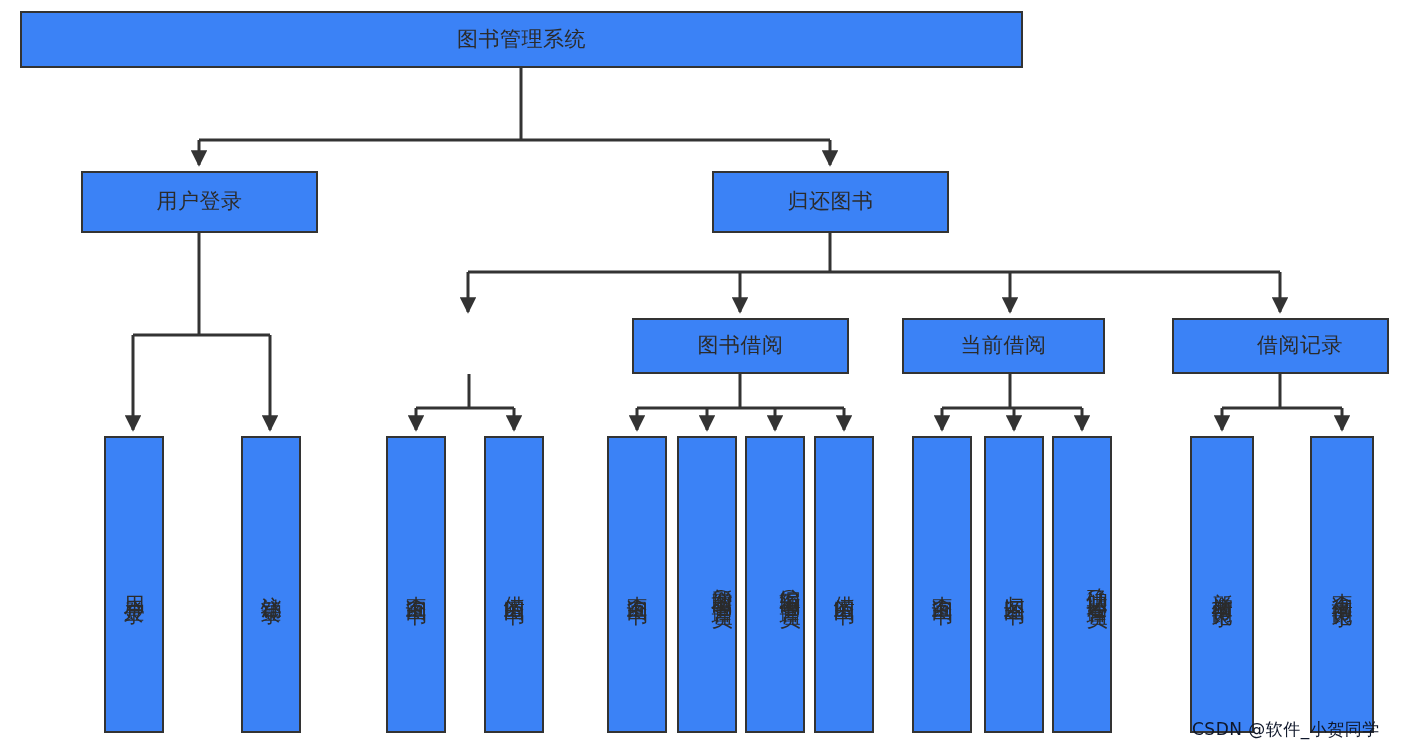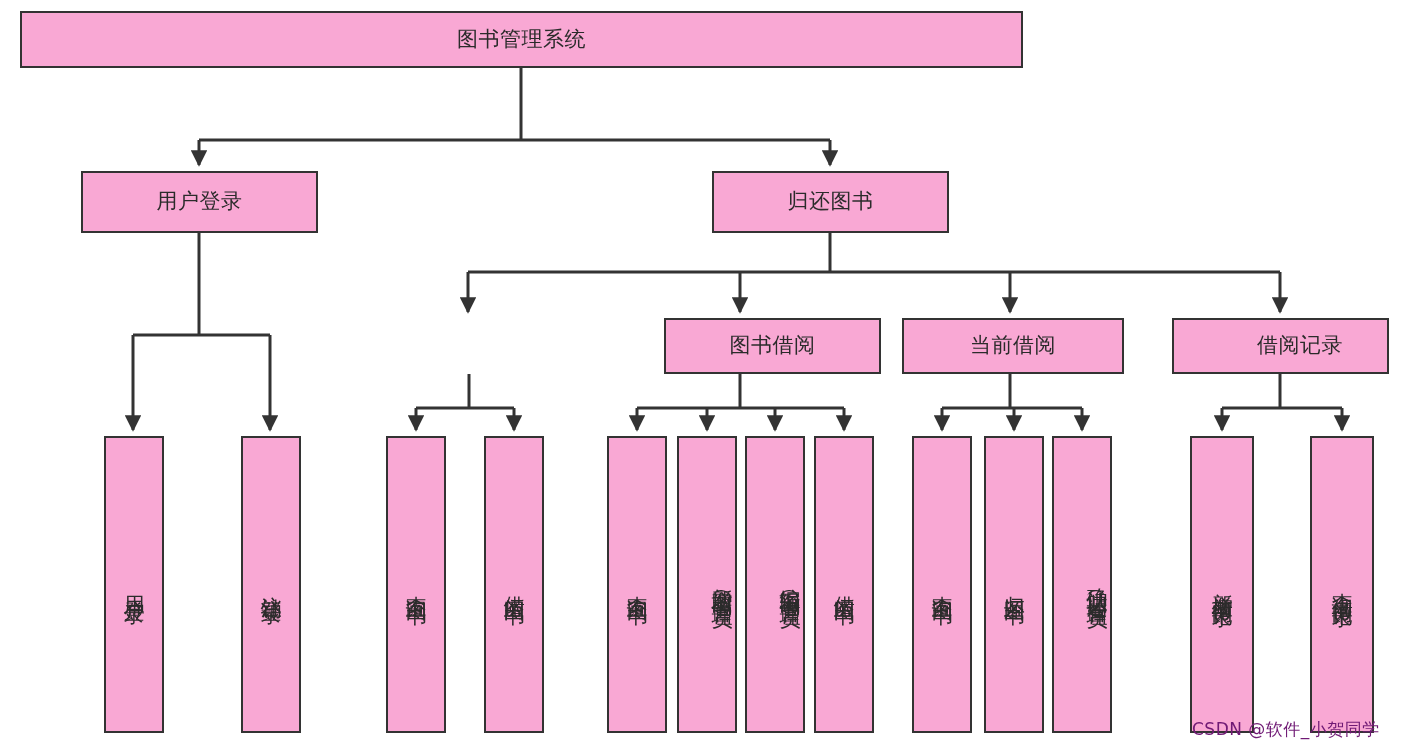--- a/index.html
+++ b/index.html
@@ -23,21 +23,21 @@
     left: 0;
     top: 0;
     width: 1405px;
     height: 747px;
     pointer-events: none;
   }
   .node {
     position: absolute;
     box-sizing: border-box;
     border: 2px solid #333333;
-    background: #f9a8d4;
+    background: #3b82f6;
     display: flex;
     align-items: center;
     justify-content: center;
     color: #2b2b2b;
     text-align: center;
   }
   .node.horiz {
     font-size: 21px;
     letter-spacing: 0.5px;
     line-height: 1.2;
@@ -50,21 +50,21 @@
     line-height: 1.25;
     padding: 6px 0;
     align-items: flex-start;
     justify-content: center;
   }
   .node.vert.centered {
     align-items: center;
   }
   .watermark {
     position: absolute;
-    color: #701a75;
+    color: #0f172a;
     font-size: 17px;
     white-space: nowrap;
     letter-spacing: 0.5px;
     font-family: "DejaVu Sans", "Liberation Sans", sans-serif;
   }
 </style>
 </head>
 <body>
 
 <div id="canvas">
@@ -127,24 +127,24 @@
     <span>图书管理系统</span>
   </div>
 
   <div class="node horiz" style="left:81px; top:171px; width:237px; height:62px;">
     <span>用户登录</span>
   </div>
   <div class="node horiz" style="left:712px; top:171px; width:237px; height:62px;">
     <span>归还图书</span>
   </div>
 
-  <div class="node horiz" style="left:632px; top:318px; width:217px; height:56px;margin-left:32px;">
+  <div class="node horiz" style="left:632px; top:318px; width:217px; height:56px;">
     <span>图书借阅</span>
   </div>
-  <div class="node horiz" style="left:902px; top:318px; width:222px; height:56px;">
+  <div class="node horiz" style="left:902px; top:318px; width:203px; height:56px;">
     <span>当前借阅</span>
   </div>
   <div class="node horiz" style="left:1172px; top:318px; width:217px; height:56px;padding-left:39px;">
     <span>借阅记录</span>
   </div>
 
   <div class="node vert centered" style="left:104px; top:436px; width:60px; height:297px;">
     <span>用户登录</span>
   </div>
   <div class="node vert centered" style="left:241px; top:436px; width:60px; height:297px;">

